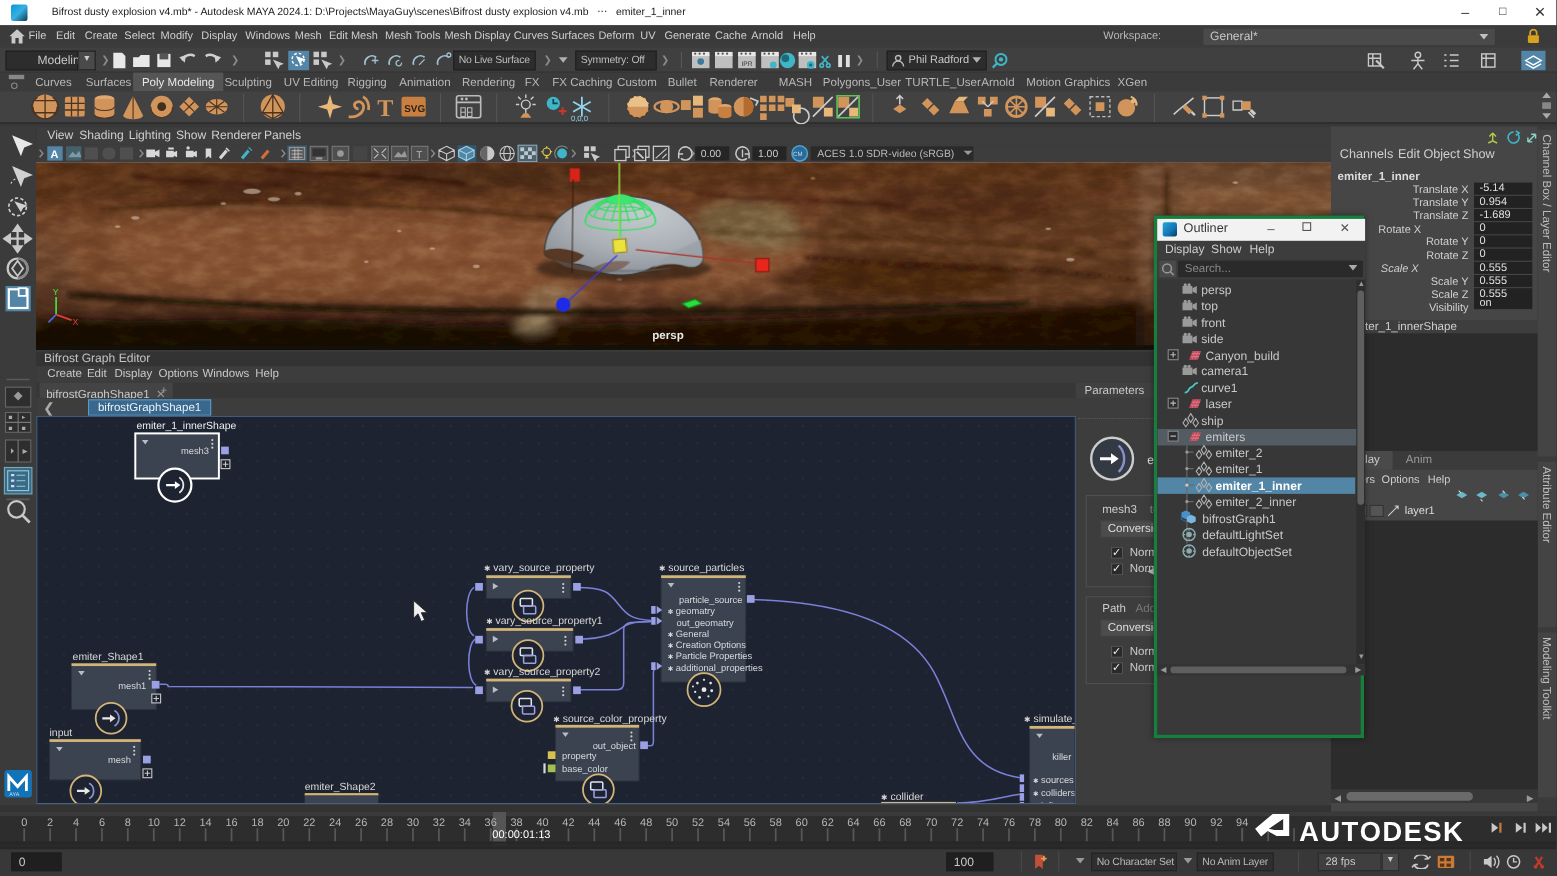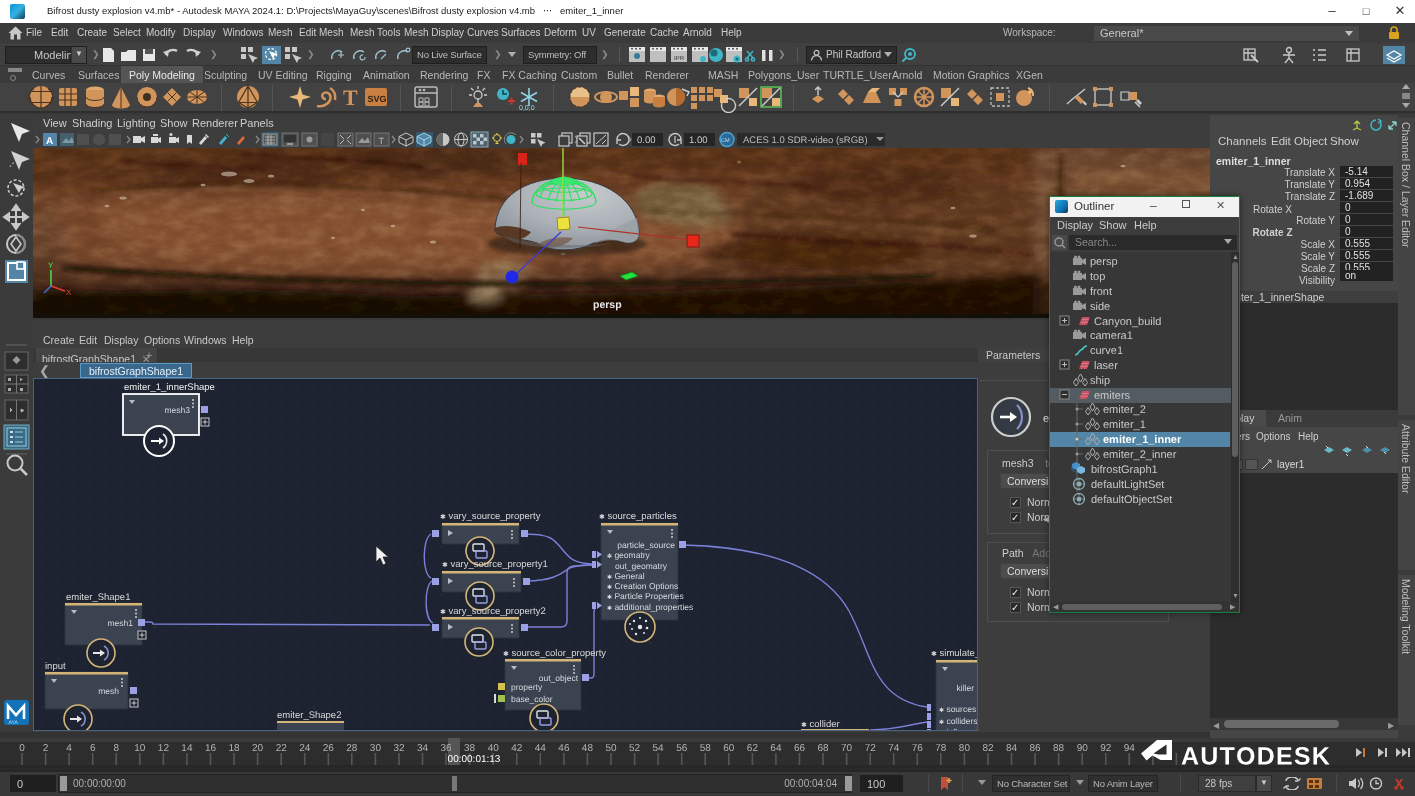--- a/index.html
+++ b/index.html
@@ -56,22 +56,22 @@
   
   #sidetabs { left:1398px; top:115px; width:17px; height:625px; background:#3b3b3b; }
   .vtab { position:absolute; left:0px; width:17px; background:#444444; color:#bdbdbd; font-size:10.5px; }
   .vtab span { position:absolute; left:2px; top:4px; writing-mode:vertical-rl; white-space:nowrap; }
 
   
   #timeline { left:0; top:738px; width:1415px; height:30px; background:#2d2d2d; }
   #rangebar { left:0; top:770px; width:1415px; height:26px; background:#383838; }
 
   
-  #outliner { left:1049px; top:196px; width:191px; height:417px; background:#393939;
-    border:1px solid #15803d; box-shadow:0 0 6px rgba(0,0,0,0.5); }
+  #outliner { left:1049px; top:196px; width:191px; height:475px; background:#393939;
+    border:3px solid #15803d; box-shadow:0 0 6px rgba(0,0,0,0.5); }
 </style>
 </head>
 <body>
 <div id="app">
   <div id="titlebar" class="abs">
     <div class="ticon"></div>
     <div class="ttext">Bifrost dusty explosion v4.mb* - Autodesk MAYA 2024.1: D:\Projects\MayaGuy\scenes\Bifrost dusty explosion v4.mb&nbsp;&nbsp;&nbsp;⋅⋅⋅&nbsp;&nbsp;&nbsp;emiter_1_inner</div>
     <div class="wbtn" style="left:1315px;">–</div>
     <div class="wbtn" style="left:1349px;font-size:11px;">□</div>
     <div class="wbtn" style="left:1383px;">✕</div>
@@ -785,20 +785,23 @@
           <line x1="0" y1="0" x2="14" y2="5" stroke="#e03c3c" stroke-width="1.5"></line>
             <text x="15" y="9" font-size="8" fill="#e03c3c">X</text>
           <line x1="0" y1="0" x2="-7" y2="7" stroke="#4a6ae0" stroke-width="1.5"></line>
         </g>
         <text x="560" y="160" font-size="10.5" fill="#e8e8e8" font-weight="bold">persp</text>
         <rect x="0" y="166" width="1177" height="4" fill="#131009"></rect>
       </svg>
     </div>
   </div>
   <div id="bifrost" class="abs">
+    <div class="abs" style="left:0;top:0;width:1177px;height:13px;background:#333333;">
+      <div class="bftab" style="left:7px;top:0px;font-size:11px;color:#c4c4c4;">Bifrost Graph Editor</div>
+    </div>
     <div class="abs" style="left:0;top:13px;width:1177px;height:15px;background:#3d3d3d;">
       <div class="bftab" style="left:10px;top:1px;">Create</div>
       <div class="bftab" style="left:46px;top:1px;">Edit</div>
       <div class="bftab" style="left:71px;top:1px;">Display</div>
       <div class="bftab" style="left:111px;top:1px;">Options</div>
       <div class="bftab" style="left:151px;top:1px;">Windows</div>
       <div class="bftab" style="left:199px;top:1px;">Help</div>
     </div>
     <div class="abs" style="left:0;top:28px;width:1177px;height:14px;background:#373737;">
       <div class="abs" style="left:3px;top:0;height:14px;background:#444444;padding:1px 6px;"><span class="bftab" style="position:static;font-size:10.5px;">bifrostGraphShape1 &nbsp;<span style="color:#999;">✕</span></span></div>
@@ -1040,23 +1043,23 @@
       <div class="cbrow" style="left:0;top:52px;width:125px;text-align:right;">Translate X</div>
         <div class="cbrow cbv" style="top:51px;">-5.14</div>
       <div class="cbrow" style="left:0;top:64px;width:125px;text-align:right;">Translate Y</div>
         <div class="cbrow cbv" style="top:63px;">0.954</div>
       <div class="cbrow" style="left:0;top:76px;width:125px;text-align:right;">Translate Z</div>
         <div class="cbrow cbv" style="top:75px;">-1.689</div>
       <div class="cbrow" style="left:0;top:89px;width:125px;text-align:center;">Rotate X</div>
         <div class="cbrow cbv" style="top:87px;">0</div>
       <div class="cbrow" style="left:0;top:100px;width:125px;text-align:right;">Rotate Y</div>
         <div class="cbrow cbv" style="top:99px;">0</div>
-      <div class="cbrow" style="left:0;top:112px;width:125px;text-align:center;font-weight:bold;">Rotate Z</div>
+      <div class="cbrow" style="left:0;top:112px;width:125px;text-align:right;">Rotate Z</div>
         <div class="cbrow cbv" style="top:111px;">0</div>
-      <div class="cbrow" style="left:0;top:124px;width:125px;text-align:right;">Scale X</div>
+      <div class="cbrow" style="left:0;top:124px;width:125px;text-align:center;font-style:italic;">Scale X</div>
         <div class="cbrow cbv" style="top:123px;">0.555</div>
       <div class="cbrow" style="left:0;top:136px;width:125px;text-align:right;">Scale Y</div>
         <div class="cbrow cbv" style="top:135px;">0.555</div>
       <div class="cbrow" style="left:0;top:148px;width:125px;text-align:right;">Scale Z</div>
         <div class="cbrow cbv" style="top:147px;">0.555</div>
       <div class="cbrow" style="left:0;top:160px;width:125px;text-align:right;">Visibility</div>
         <div class="cbrow cbv" style="top:155px;">on</div>
     </div>
     <div class="abs" style="left:0px;top:176px;width:188px;height:12px;background:#3e3e3e;color:#cfcfcf;font-size:10.5px;padding-left:14px;">emiter_1_innerShape</div>
     <div class="abs" style="left:0px;top:188px;width:188px;height:107px;background:#2c2c2c;"></div>
@@ -1233,27 +1236,20 @@
           <rect x="1385" y="10" width="2" height="9"></rect>
         <path d="M1396 10 l5 4.5 -5 4.5 z"></path>
           <path d="M1402 10 l5 4.5 -5 4.5 z"></path>
           <rect x="1408" y="10" width="2" height="9"></rect>
       </g>
     </svg>
   </div>
   <div id="rangebar" class="abs">
     <div class="abs" style="left:0;top:0;width:1415px;height:2px;background:#262626;"></div>
     <div class="field" style="left:10px;top:5px;width:46px;height:17px;background:#1f1f1f;">0</div>
-    <div class="abs" style="left:58px;top:4px;width:794px;height:19px;background:#2f2f2f;border:1px solid #242424;">
-      <div class="abs" style="left:1px;top:1px;width:7px;height:15px;background:#9a9a9a;"></div>
-      <div class="abs" style="left:786px;top:1px;width:7px;height:15px;background:#9a9a9a;"></div>
-      <div class="abs" style="left:393px;top:1px;width:5px;height:15px;background:#777;"></div>
-      <div class="abs" style="left:14px;top:3px;color:#b0b0b0;font-size:10px;">00:00:00:00</div>
-      <div class="abs" style="right:14px;top:3px;color:#b0b0b0;font-size:10px;">00:00:04:04</div>
-    </div>
     <div class="field" style="left:860px;top:5px;width:43px;height:17px;background:#1f1f1f;">100</div>
     <div class="abs" style="left:928px;top:4px;width:1px;height:18px;background:#4a4a4a;"></div>
     <svg class="abs" style="left:938px;top:5px;" width="16" height="17" viewBox="0 0 16 17">
         <path d="M3 2 h7 v13 l-3.5 -3 -3.5 3 z" fill="#c0503a"></path>
         <path d="M11 3 v5 M8.5 5.5 h5" stroke="#e8a050" stroke-width="1.6"></path>
       </svg>
     <div class="abs" style="left:962px;top:4px;width:1px;height:18px;background:#4a4a4a;"></div>
     <div class="abs" style="left:978px;top:10px;width:0;height:0;border-left:4px solid transparent;border-right:4px solid transparent;border-top:5px solid #999;"></div>
     <div class="field" style="left:992px;top:5px;width:78px;height:17px;background:#2f2f2f;border-color:#242424;color:#b8b8b8;font-size:9.5px;padding-left:4px;letter-spacing:-0.2px;">No Character Set</div>
     <div class="abs" style="left:1076px;top:10px;width:0;height:0;border-left:4px solid transparent;border-right:4px solid transparent;border-top:5px solid #999;"></div>

